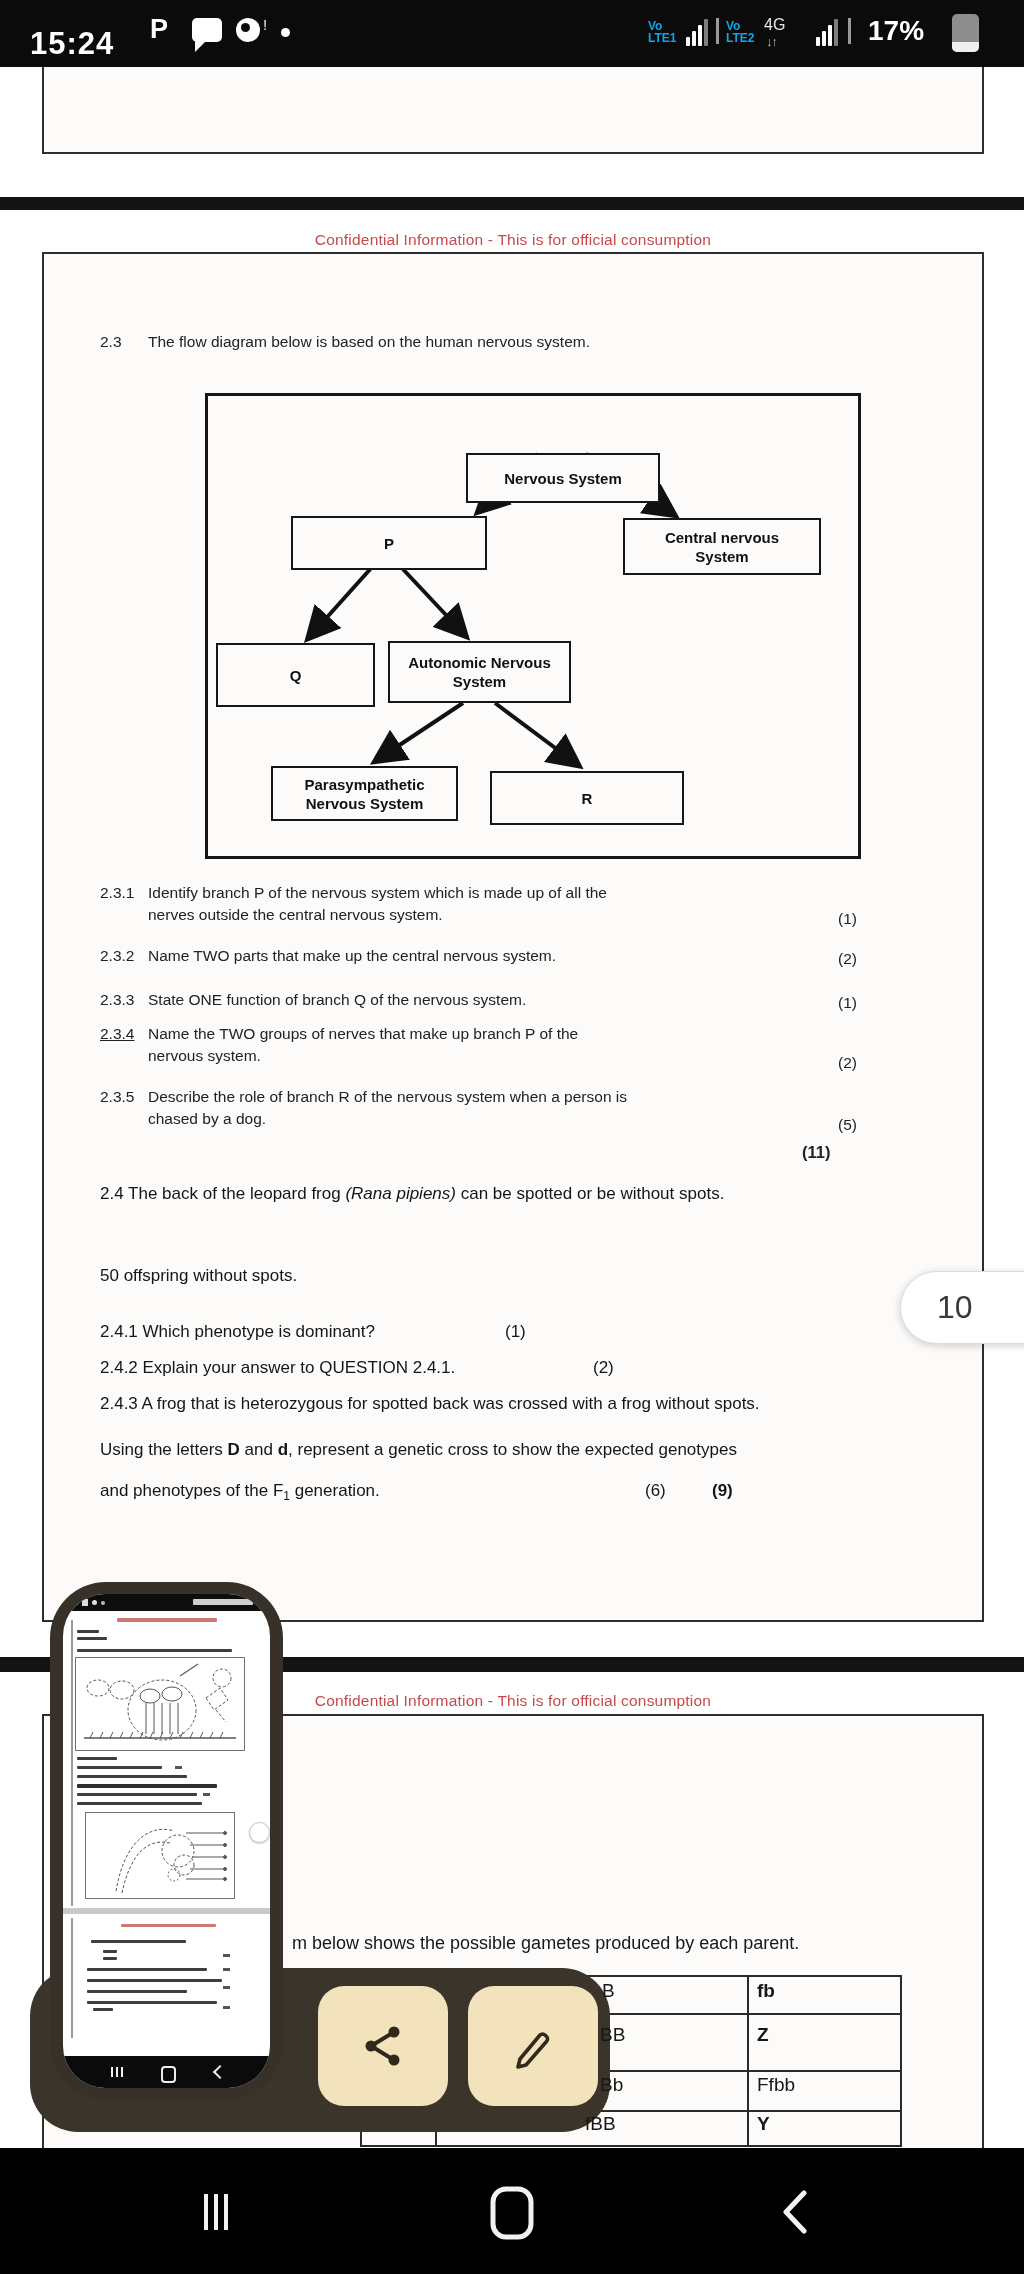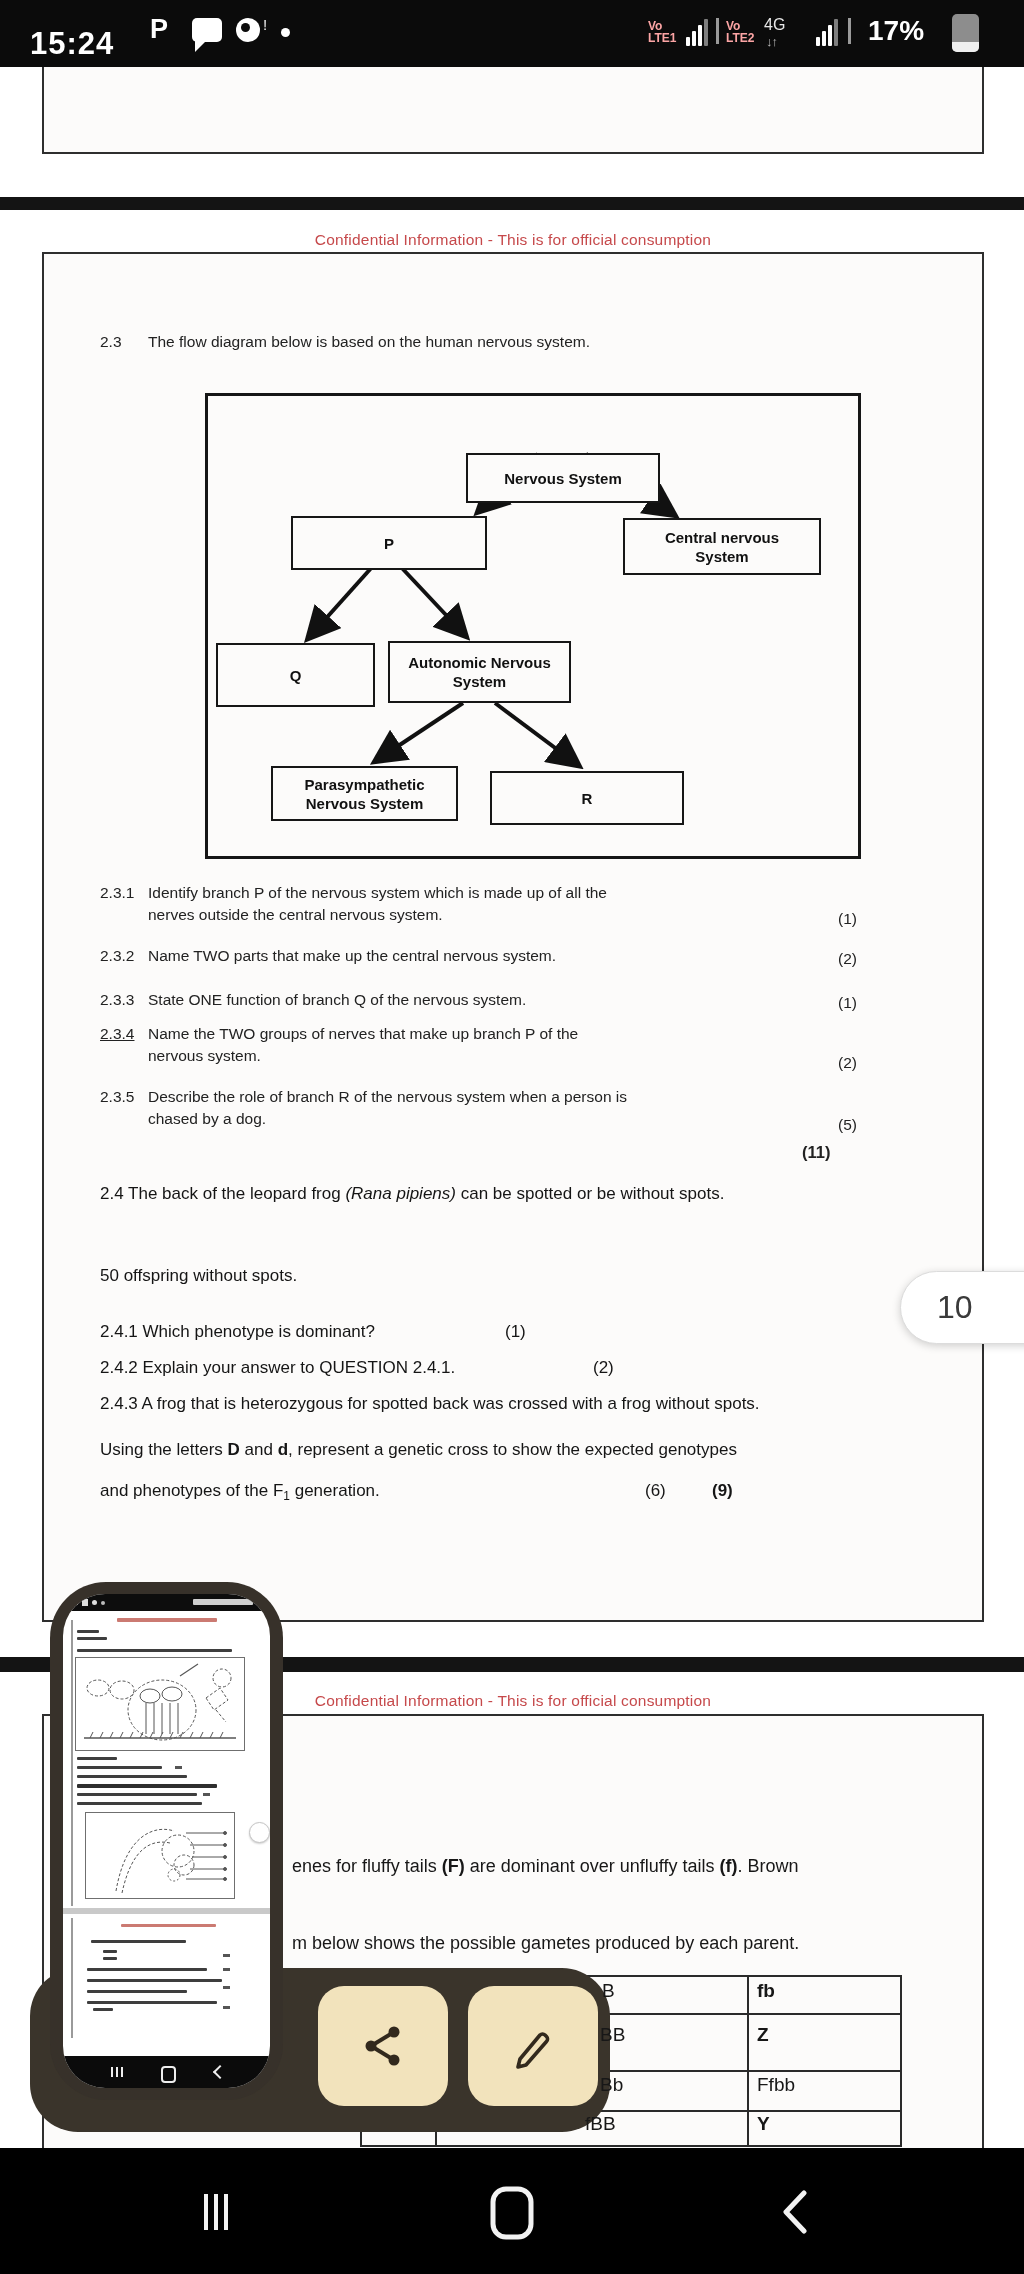--- a/index.html
+++ b/index.html
@@ -9,21 +9,21 @@
   
   .statusbar{left:0;top:0;width:1024px;height:67px;background:#0b0b0b;z-index:10;color:#fff;}
   .sb-time{left:30px;top:13px;font-size:31px;font-weight:bold;letter-spacing:1px;margin-top:13px;}
   .sb-p{left:150px;top:14px;font-size:27px;font-weight:bold;}
   .sb-bubble{left:192px;top:18px;width:30px;height:24px;background:#fff;border-radius:5px;}
   .sb-bubble:after{content:"";position:absolute;left:3px;top:22px;border:6px solid transparent;border-top-color:#fff;border-left-color:#fff;}
   .sb-ring{left:236px;top:18px;width:24px;height:24px;background:#fff;border-radius:50%;}
   .sb-ring:after{content:"";position:absolute;left:5px;top:5px;width:9px;height:9px;background:#0b0b0b;border-radius:50%;}
   .sb-bang{left:263px;top:16px;font-size:15px;color:#eee;}
   .sb-dot{left:281px;top:28px;width:9px;height:9px;background:#fff;border-radius:50%;}
-  .sb-small{font-size:12px;line-height:12px;color:#fca5a5;font-weight:bold;}
+  .sb-small{font-size:12px;line-height:12px;color:#0ea5e9;font-weight:bold;}
   .bars{display:flex;align-items:flex-end;gap:2px;}
   .bars i{display:block;width:4px;background:#fff;border-radius:1px;}
   .sb-div{width:3px;height:26px;background:#9a9a9a;}
   .sb-4g{font-size:16px;font-weight:normal;color:#e8e8e8;}
   .sb-arrows{font-size:13px;color:#bbb;letter-spacing:-1px;}
   .sb-pct{font-size:28px;font-weight:bold;color:#fff;}
   .sb-batt{width:27px;height:38px;background:#8d8d8d;border-radius:5px;overflow:hidden;}
   .sb-batt i{position:absolute;left:0;bottom:0;width:100%;height:10px;background:#efefef;}
   
   .page{background:#fcfbfa;border:2px solid #2e2e2e;}
@@ -181,23 +181,20 @@
 
   <div class="abs pill">
     <span>10</span>
   </div>
 
   <div class="abs band" style="top:1657px;height:15px;"></div>
 
   <div class="abs redhead" style="top:1692px;">Confidential Information - This is for official consumption</div>
   <div class="abs page" style="left:42px;top:1714px;width:938px;height:600px;"></div>
 
-  <div class="abs p2t" style="left:292px;top:1856px;">
-    <span>enes for fluffy tails </span><span class="b">(F)</span><span> are dominant over unfluffy tails </span><span class="b">(f)</span><span>. Brown</span>
-  </div>
   <div class="abs p2t" style="left:292px;top:1933px;">m below shows the possible gametes produced by each parent.</div>
 
   <div>
     <div class="abs tline" style="left:360px;top:1975px;width:542px;height:2px;"></div>
     <div class="abs tline" style="left:360px;top:2013px;width:542px;height:2px;"></div>
     <div class="abs tline" style="left:360px;top:2070px;width:542px;height:2px;"></div>
     <div class="abs tline" style="left:360px;top:2110px;width:542px;height:2px;"></div>
     <div class="abs tline" style="left:360px;top:2145px;width:542px;height:2px;"></div>
     <div class="abs tline" style="left:360px;top:1975px;width:2px;height:172px;"></div>
     <div class="abs tline" style="left:435px;top:1975px;width:2px;height:172px;"></div>

